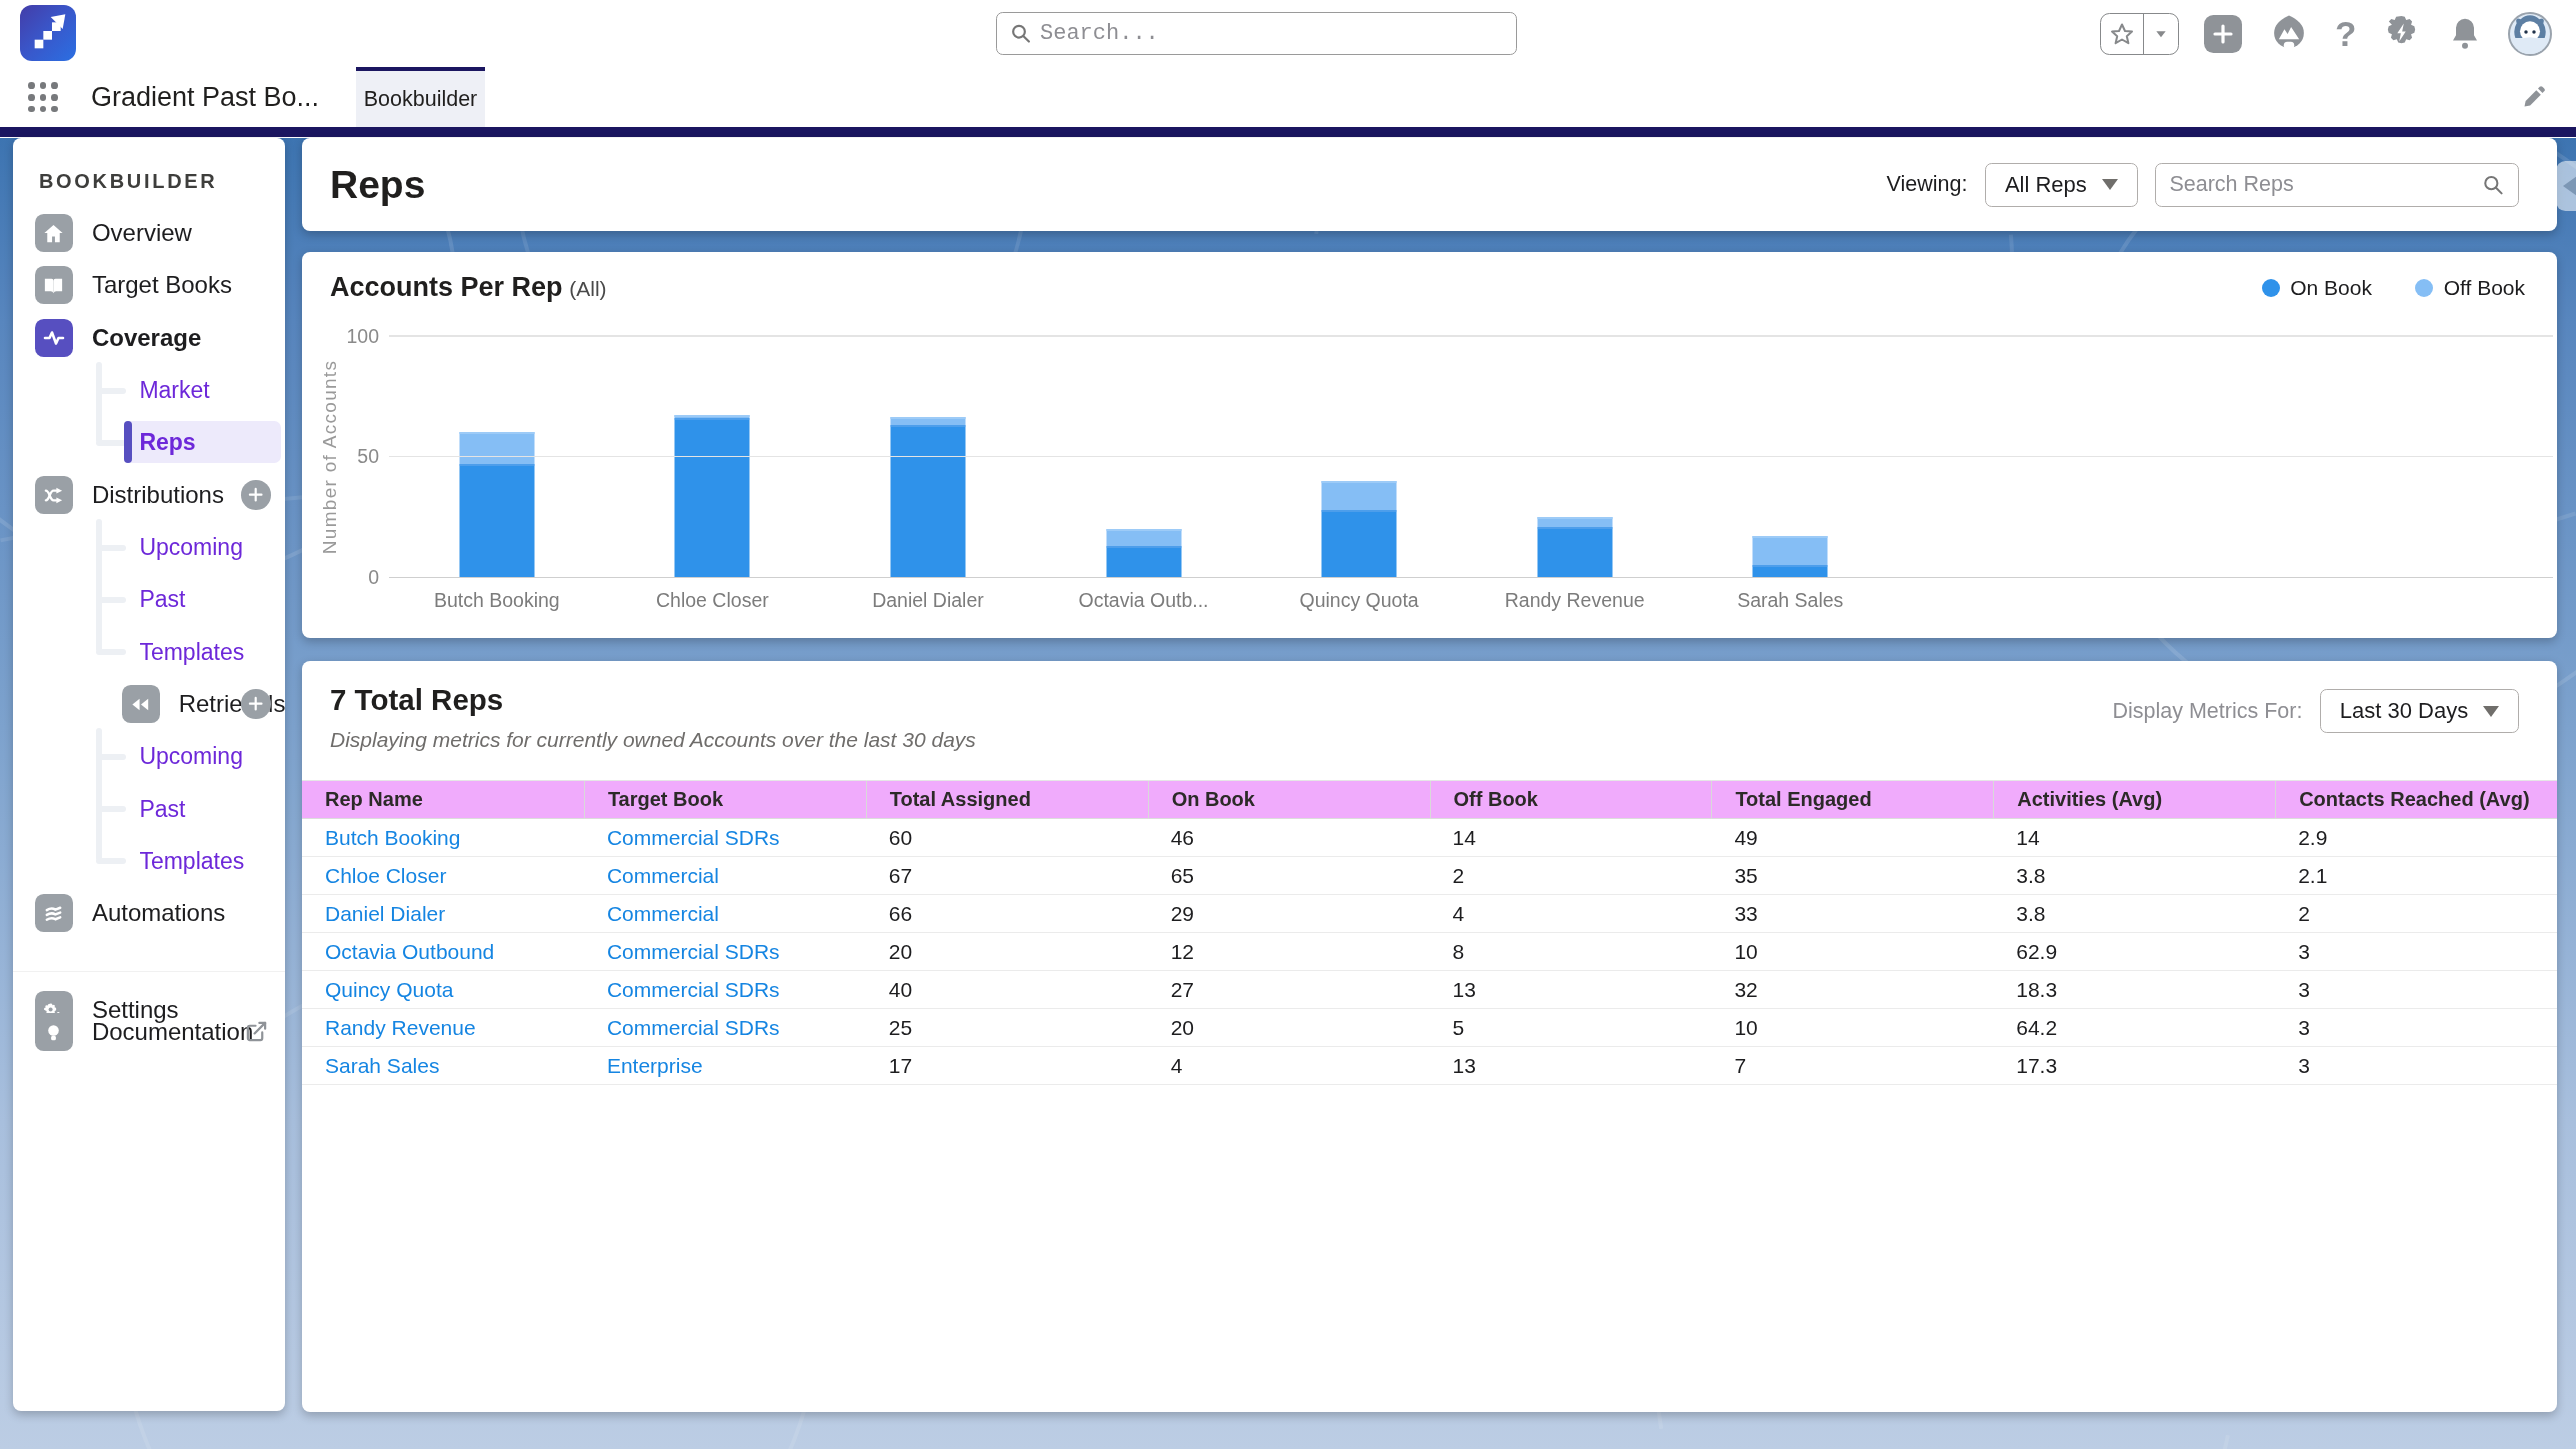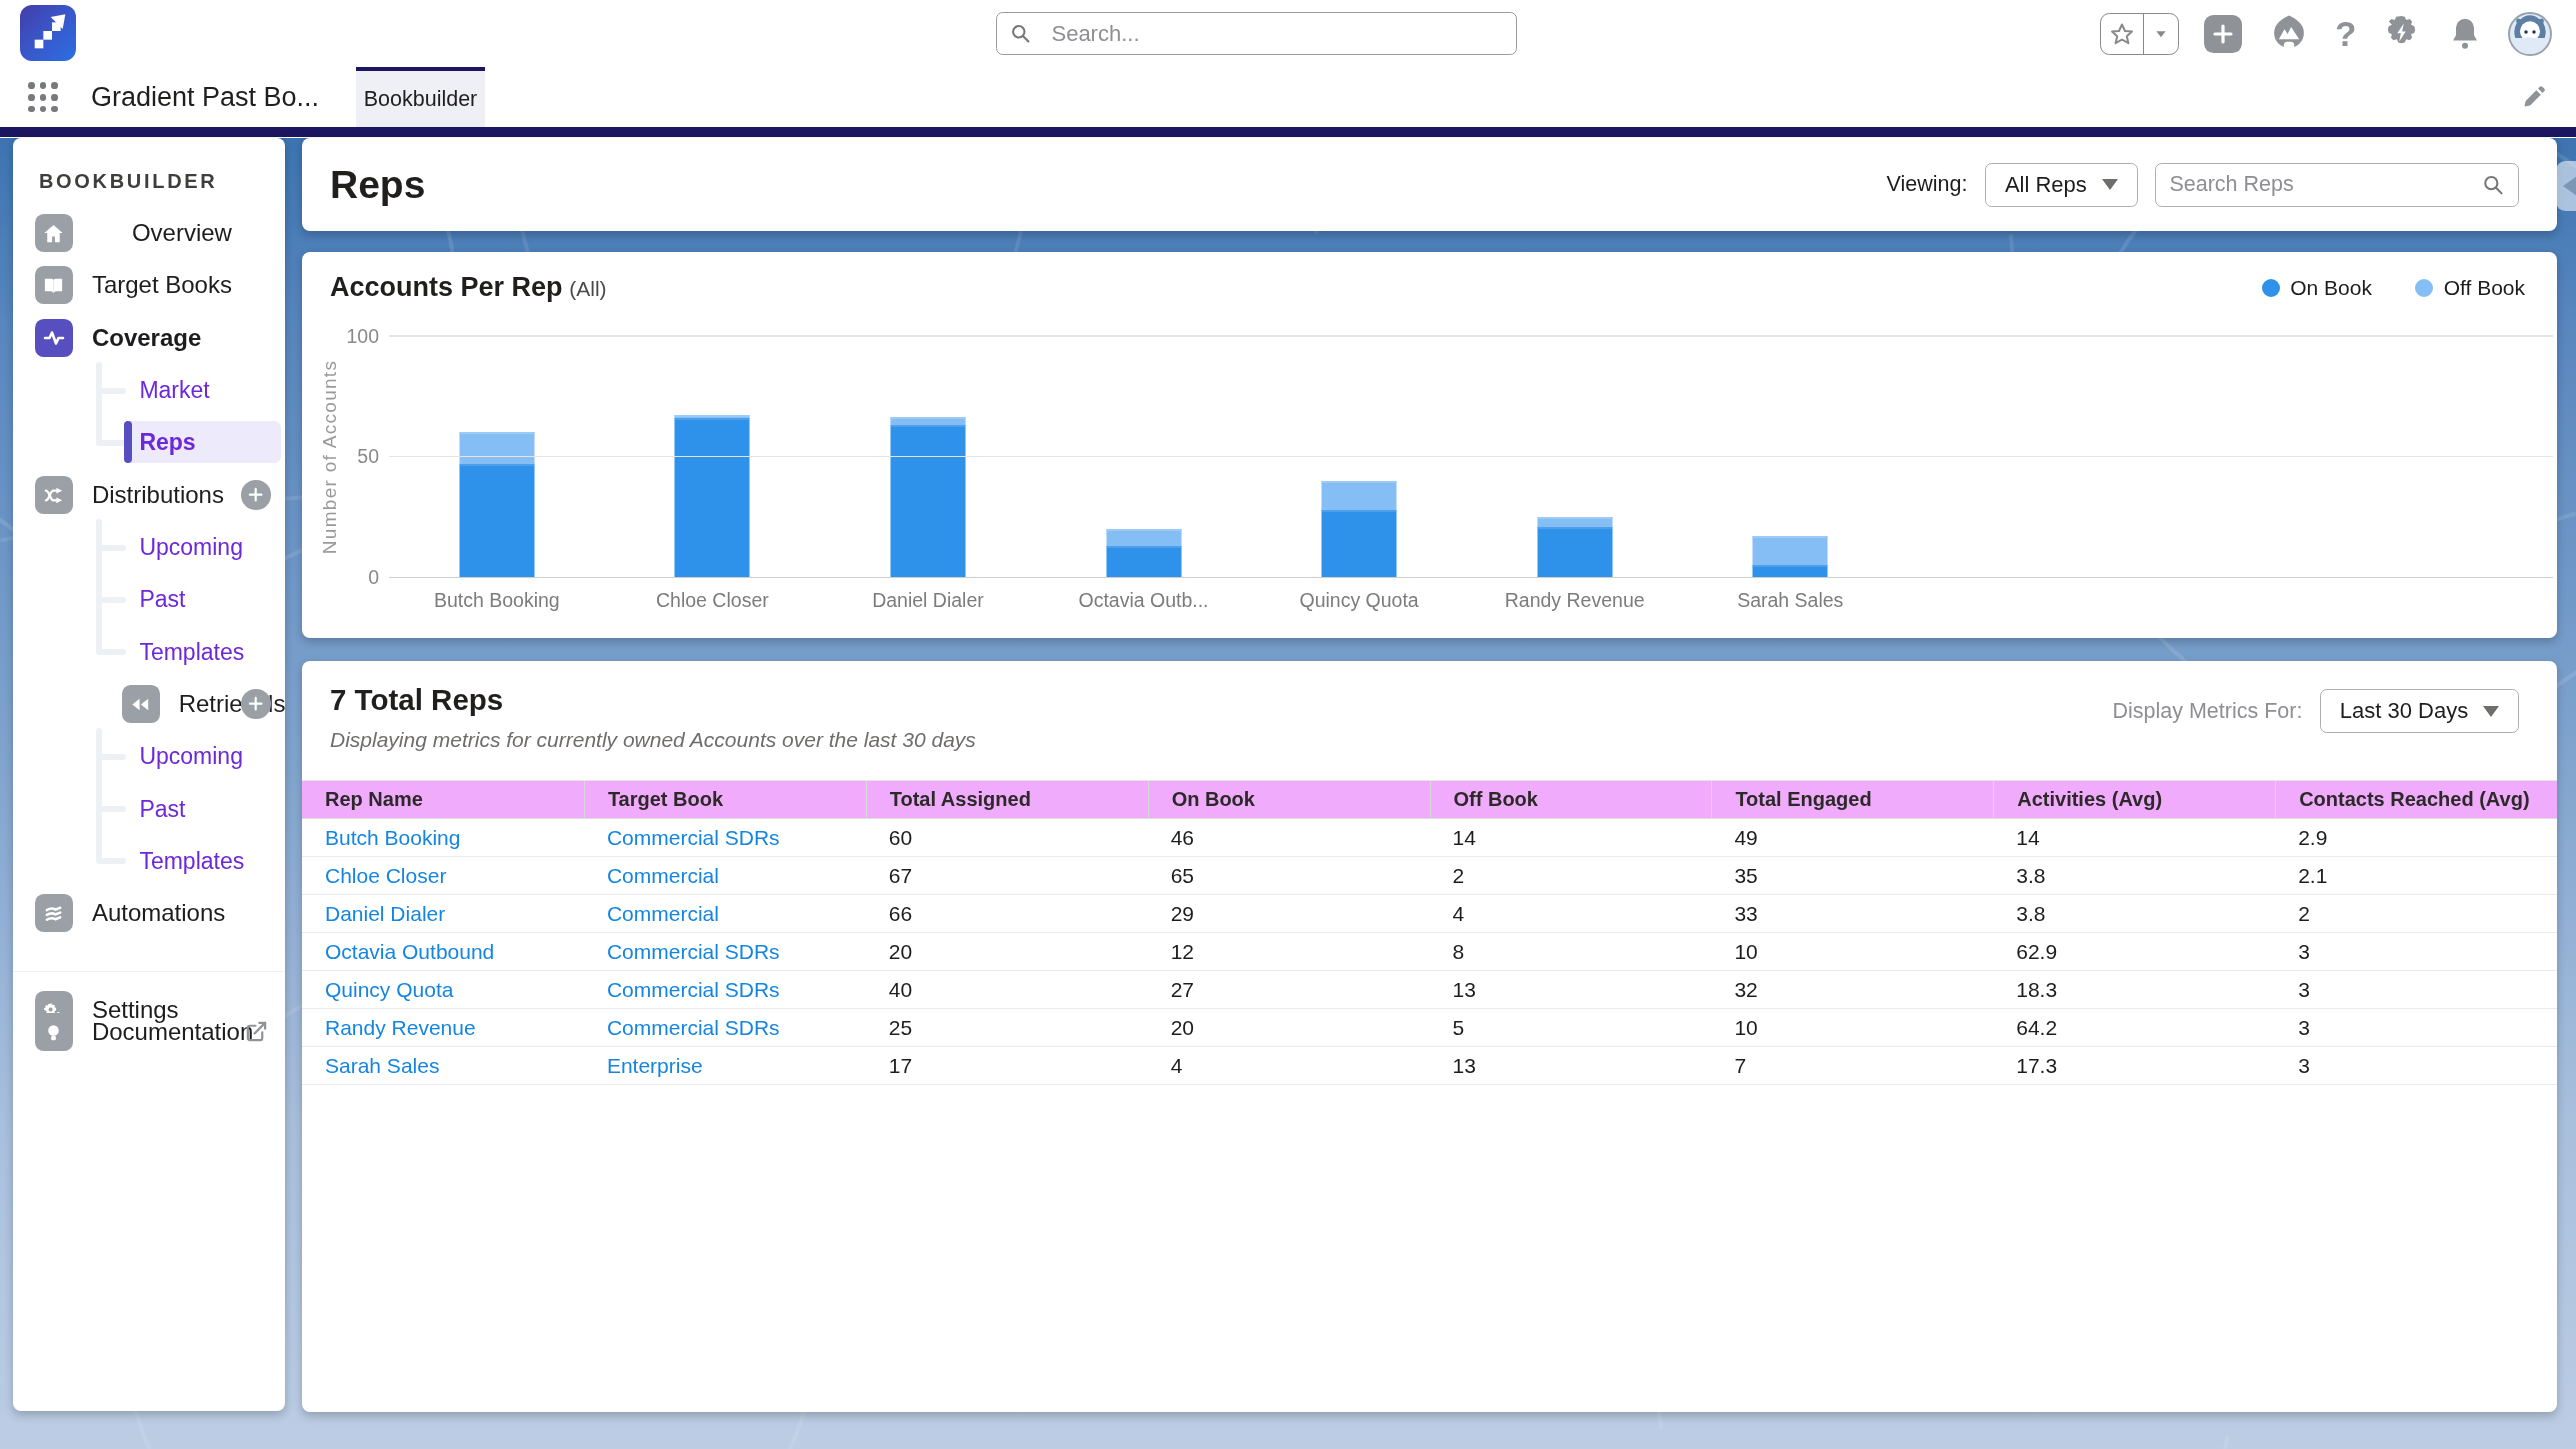--- a/index.html
+++ b/index.html
@@ -15,22 +15,22 @@
   .bg{position:absolute;left:0;top:138px;width:2576px;height:1311px;
       background:linear-gradient(180deg,#3d74b1 0%,#5886be 14%,#7da2cd 45%,#a8bfdd 75%,#bccde4 100%);}
   .bg svg{position:absolute;left:0;top:0;}
 
   
   .utilbar{position:absolute;left:0;top:0;width:2576px;height:67px;background:#fff;}
   .logo{position:absolute;left:20px;top:5.4px;width:56px;height:56px;border-radius:12px;
         background:linear-gradient(135deg,#433DA8 0%,#3A55C8 45%,#2B6FE2 100%);}
   .global-search{position:absolute;left:996px;top:12px;width:521px;height:43px;border:1.3px solid #9a9a9a;
         border-radius:6.7px;display:flex;align-items:center;padding:0 13.4px;background:#fff;}
-  .global-search input{border:none;outline:none;font-size:22px;color:#c2410c;width:100%;margin-left:20px;
-        font-family:Liberation Sans, sans-serif;background:transparent;}
+  .global-search input{border:none;outline:none;font-size:22px;color:#c2410c;width:100%;margin-left:8px;
+        font-family:Liberation Mono, monospace;background:transparent;}
   .global-search input::placeholder{color:#8e8e93;}
   .util-right{position:absolute;right:24px;top:0;height:67px;display:flex;align-items:center;gap:25.5px;}
   .fav-combo{width:79px;height:42px;border:1.7px solid #87898b;border-radius:9.4px;display:flex;align-items:center;}
   .fav-combo .seg1{width:42px;display:flex;justify-content:center;}
   .fav-combo .segdiv{width:1.7px;height:42px;background:#87898b;}
   .fav-combo .seg2{flex:1;display:flex;justify-content:center;}
   .sq-btn{width:38px;height:38px;border-radius:9.4px;background:var(--util_icon);display:flex;align-items:center;justify-content:center;}
   .qmark{font-size:35px;font-weight:bold;color:var(--util_icon);}
   .avatar{width:44px;height:44px;border-radius:50%;background:#dfeaf6;border:2px solid #9aa3ad;position:relative;overflow:hidden;}
 
@@ -236,21 +236,21 @@
     <div class="tree-h" style="top:302px;"></div>
     <div class="tree-v" style="top:381px;height:133px;"></div>
     <div class="tree-h" style="top:407px;"></div>
     <div class="tree-h" style="top:459px;"></div>
     <div class="tree-h" style="top:511px;"></div>
     <div class="tree-v" style="top:590px;height:133px;"></div>
     <div class="tree-h" style="top:616px;"></div>
     <div class="tree-h" style="top:668px;"></div>
     <div class="tree-h" style="top:720px;"></div>
 
-    <div class="srow" style="top:69px;gap:40px;">
+    <div class="srow" style="top:69px;">
       <span class="sb-icon">
         <svg width="23" height="23" viewBox="0 0 24 24">
             <path d="M12 3l9.5 8.5h-3V21h-5v-6h-3v6h-5v-9.5h-3z" fill="#fff"></path>
           </svg>
       </span>
       <span class="sb-label">Overview</span>
     </div>
 
     <div class="srow" style="top:121px;">
       <span class="sb-icon">

